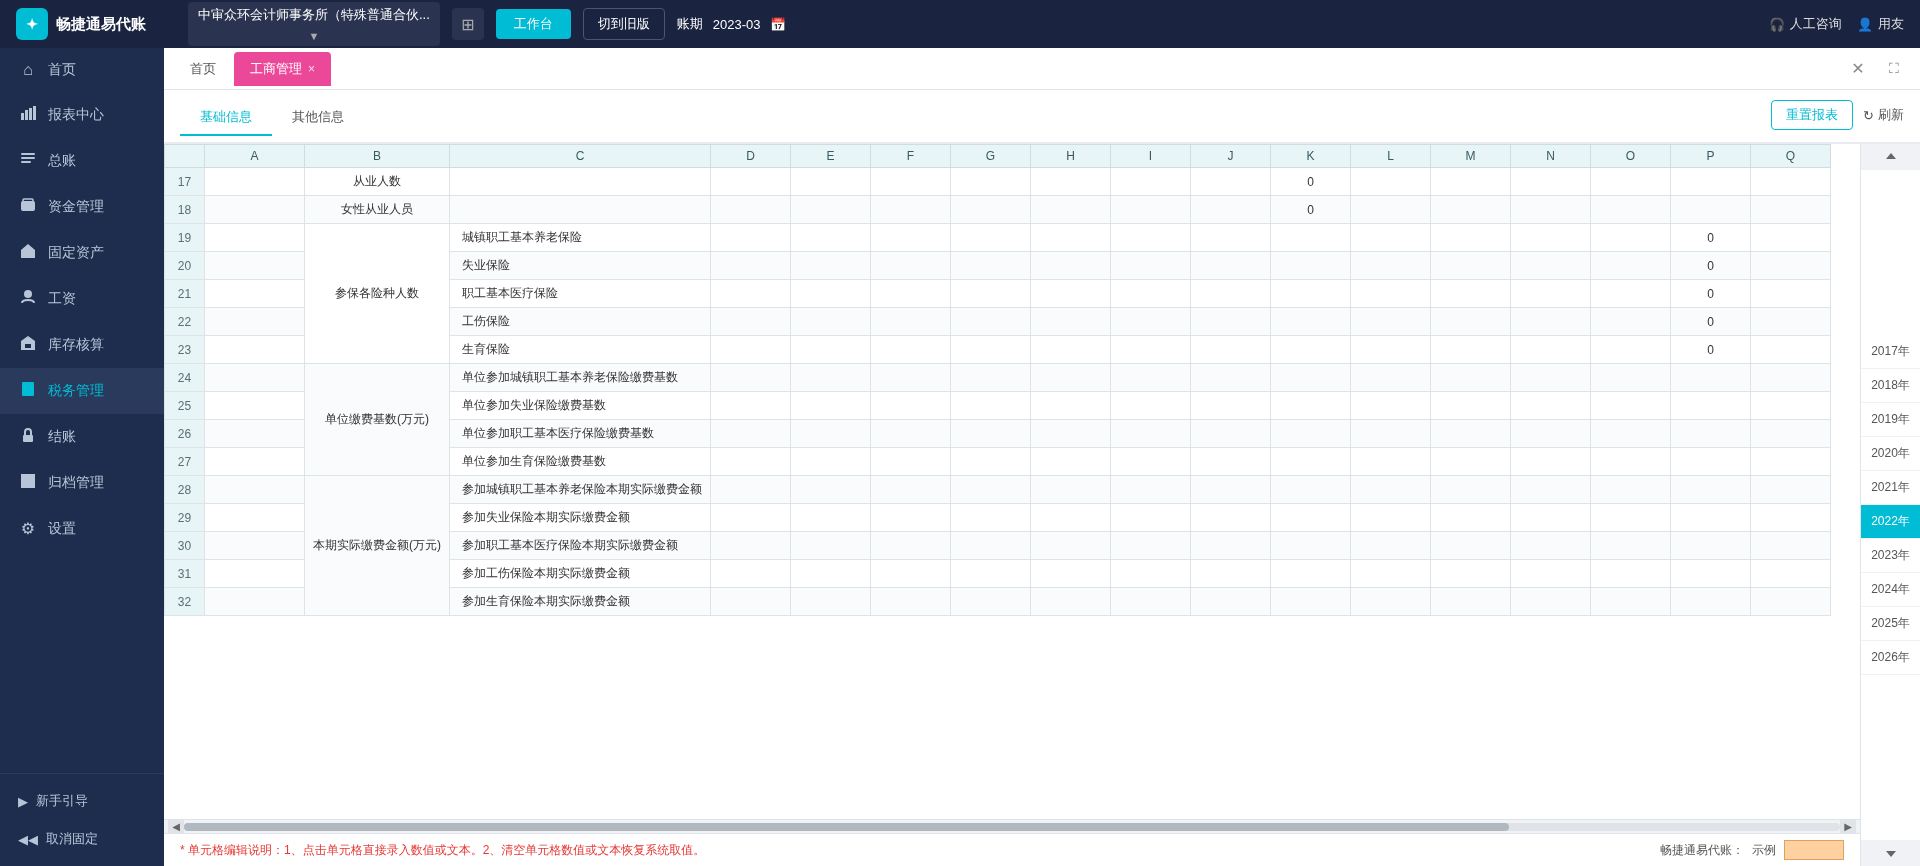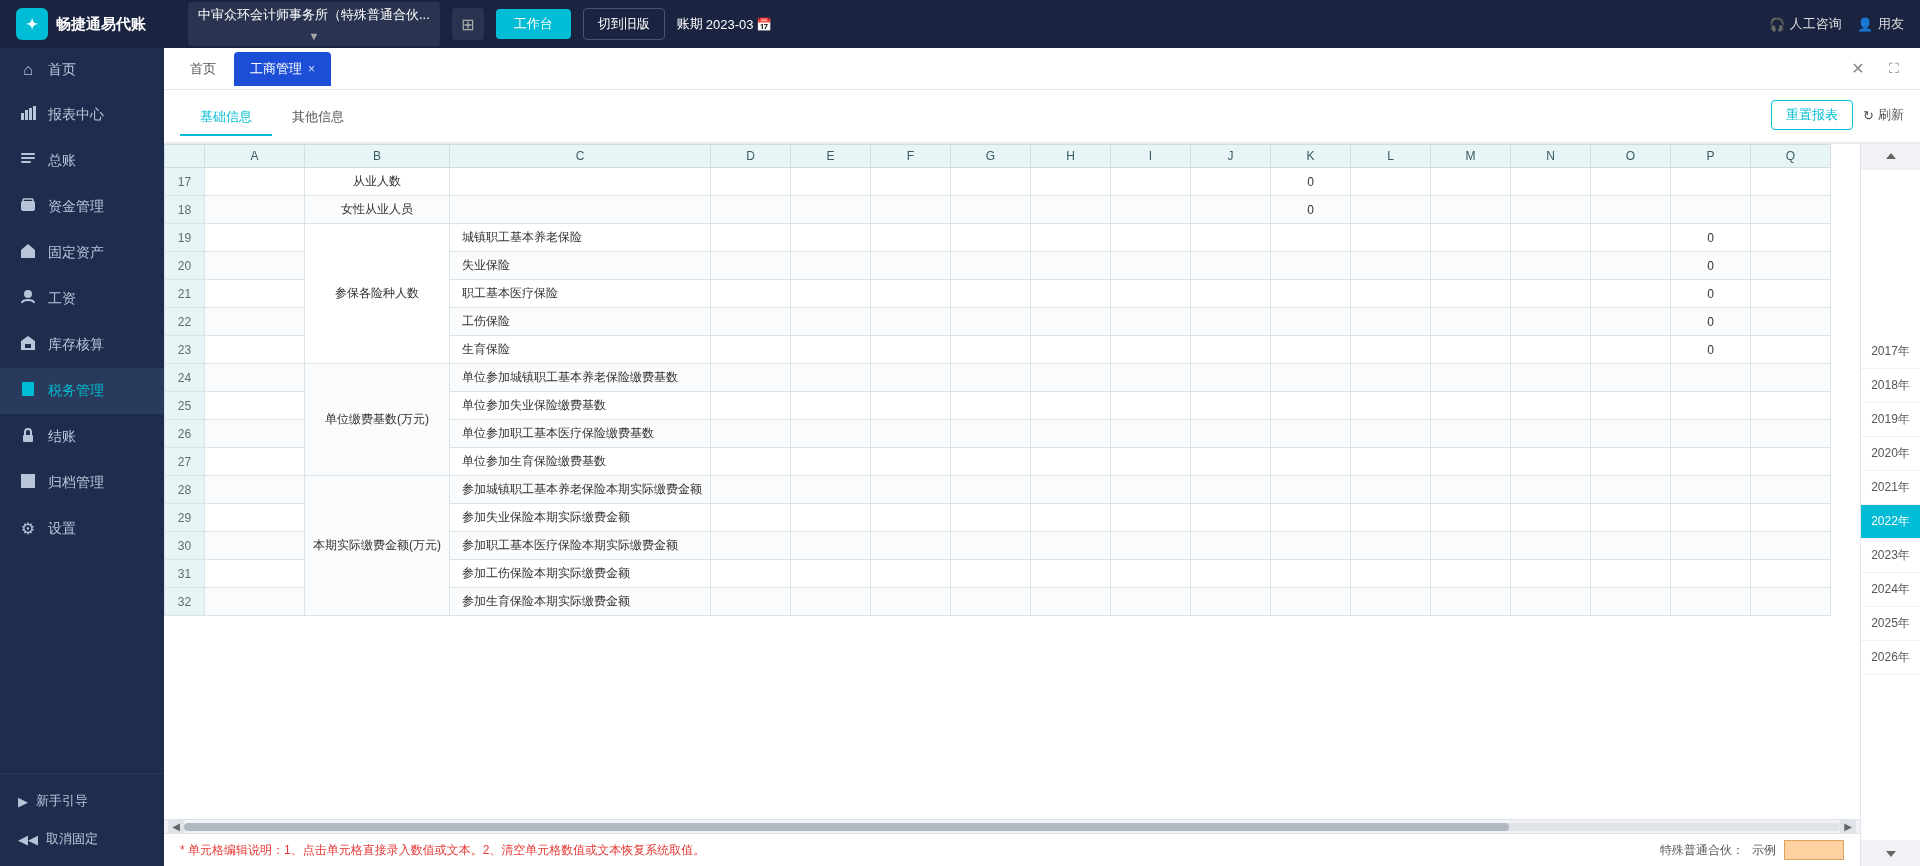--- a/index.html
+++ b/index.html
@@ -76,21 +76,21 @@
       border-radius: 4px;
       padding: 6px 14px;
       font-size: 13px;
       cursor: pointer;
     }
     .period-area {
       display: flex;
       align-items: center;
       color: white;
       font-size: 13px;
-      gap: 3px;
+      gap: 10px;
     }
     .header-right {
       margin-left: auto;
       display: flex;
       align-items: center;
       gap: 16px;
       color: white;
       font-size: 13px;
     }
     .header-right .item {
@@ -166,21 +166,21 @@
       padding: 8px 16px;
       border-radius: 4px 4px 0 0;
       cursor: pointer;
       font-size: 13px;
       color: #555;
       display: flex;
       align-items: center;
       gap: 6px;
     }
     .tab-item.active {
-      background: #1d4ed8;
+      background: #ec4899;
       color: white;
     }
     .tab-item .close { font-size: 12px; opacity: 0.8; }
     .tab-home {
       color: #555;
       padding: 8px 14px;
     }
     .tab-bar-actions {
       margin-left: auto;
       display: flex;
@@ -950,21 +950,21 @@
             <button class="scroll-arrow">◀</button>
             <div class="h-scroll-track">
               <div class="h-scroll-thumb"></div>
             </div>
             <button class="scroll-arrow">▶</button>
           </div>
 
           <div class="footer-bar">
             <span>* 单元格编辑说明：1、点击单元格直接录入数值或文本。2、清空单元格数值或文本恢复系统取值。</span>
             <div class="footer-right">
-              <span>特殊普通合伙：</span>
+              <span>畅捷通易代账：</span>
               <span style="color:#555;">示例</span>
               <span class="example-cell"></span>
             </div>
           </div>
         </div>
 
         <div class="right-year-panel">
           <button class="year-nav-btn">
             <svg width="14" height="14" viewBox="0 0 14 14" fill="#666">
                 <polygon points="7,3 2,9 12,9"></polygon>

